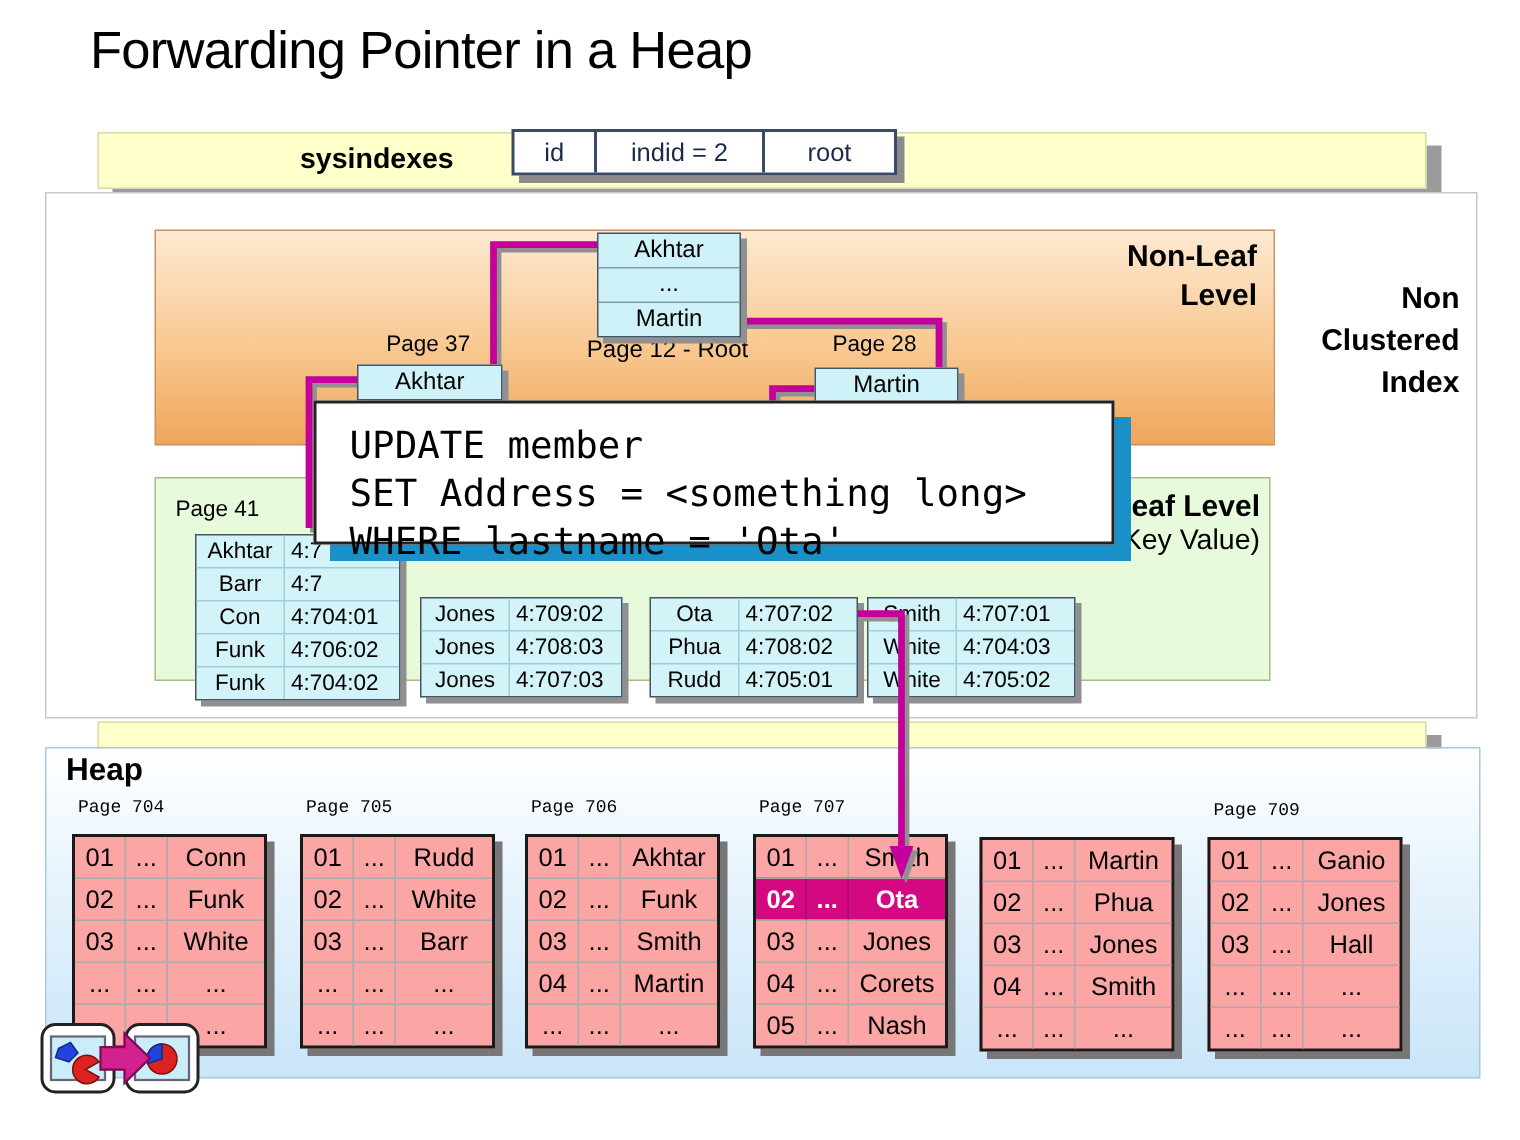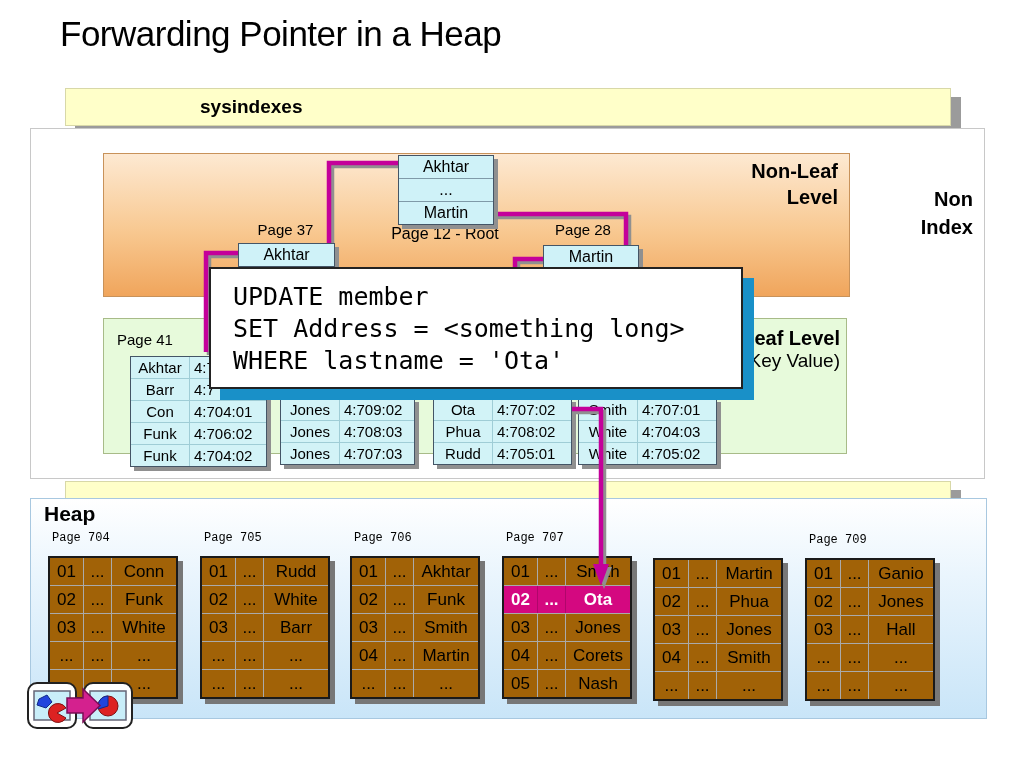--- a/index.html
+++ b/index.html
@@ -61,31 +61,31 @@
   .lrow{display:flex;height:21px;align-items:center;}
   .lrow + .lrow{border-top:1px solid #9fcdd6;}
   .lname{width:58px;text-align:center;font-size:15px;border-right:1px solid #9fcdd6;height:21px;line-height:21px;}
   .lval{flex:1;padding-left:4px;font-size:15px;line-height:21px;white-space:nowrap;overflow:hidden;}
   #leaf-t0{left:130px;top:356px;width:135px;}
   #leaf-t1{left:280px;top:398px;width:133px;}
   #leaf-t2{left:433px;top:398px;width:137px;}
   #leaf-t3{left:578px;top:398px;width:137px;}
 
   
-  #sql-box{left:209px;top:267px;width:534px;height:122px;background:#fff;border:2px solid #222;
+  #sql-box{left:209px;top:267px;width:534px;height:96px;background:#fff;border:2px solid #222;
            box-shadow:11px 11px 0 #1990C8;padding:12px 0 0 22px;box-sizing:border-box;}
   #sql-box .sqlline{font-family:"DejaVu Sans Mono",monospace;font-size:25px;line-height:32px;white-space:pre;}
 
   
   #heap-box{left:30px;top:498px;width:955px;height:219px;
       background:linear-gradient(180deg,#ffffff 0%,#eaf5fd 35%,#c9e5f8 100%);
       border:1px solid #a8c8e0;}
   #heap-label{left:44px;top:502px;font-size:21px;font-weight:700;}
   .heap-page-label{font-size:12px;font-family:Liberation Mono, monospace;}
-  .heap-table{background:#a16207;border:2px solid #1a1a1a;box-shadow:5px 5px 0 #777;width:130px;box-sizing:border-box;}
+  .heap-table{background:#fca5a5;border:2px solid #1a1a1a;box-shadow:5px 5px 0 #777;width:130px;box-sizing:border-box;}
   .hrow{display:flex;height:27px;}
   .hrow + .hrow{border-top:1px solid #aaa;}
   .hc{display:flex;align-items:center;justify-content:center;font-size:17px;height:27px;box-sizing:border-box;}
   .hc0{width:34px;border-right:1px solid #aaa;}
   .hc1{width:28px;border-right:1px solid #aaa;}
   .hc2{flex:1;}
   .hrow.hl{background:#D40880;}
   .hrow.hl .hc{color:#fff;font-weight:700;border-right-color:#b0066b;}
   .hp-lbl-0{left:52px;top:531px;} .hp-tab-0{left:48px;top:556px;}
   .hp-lbl-1{left:204px;top:531px;} .hp-tab-1{left:200px;top:556px;}
@@ -102,23 +102,29 @@
 <div id="slide">
 
   <div class="abs" id="title">Forwarding Pointer in a Heap</div>
 
   <div class="abs yband" id="band1"></div>
 
   <div class="abs" id="index-panel"></div>
 
   <div class="abs" id="sysindexes-label">sysindexes</div>
 
+  <div class="abs" id="minitable">
+    <div class="cell c0">id</div>
+    <div class="cell c1">indid = 2</div>
+    <div class="cell c2">root</div>
+  </div>
 
   <div class="abs" id="nci-label">
     <div>Non</div>
+    <div>Clustered</div>
     <div>Index</div>
   </div>
 
   <div class="abs" id="nonleaf-box"></div>
   <div class="abs" id="nonleaf-label">
     <div>Non-Leaf</div>
     <div>Level</div>
   </div>
 
   <div class="abs" id="leaf-box"></div>

